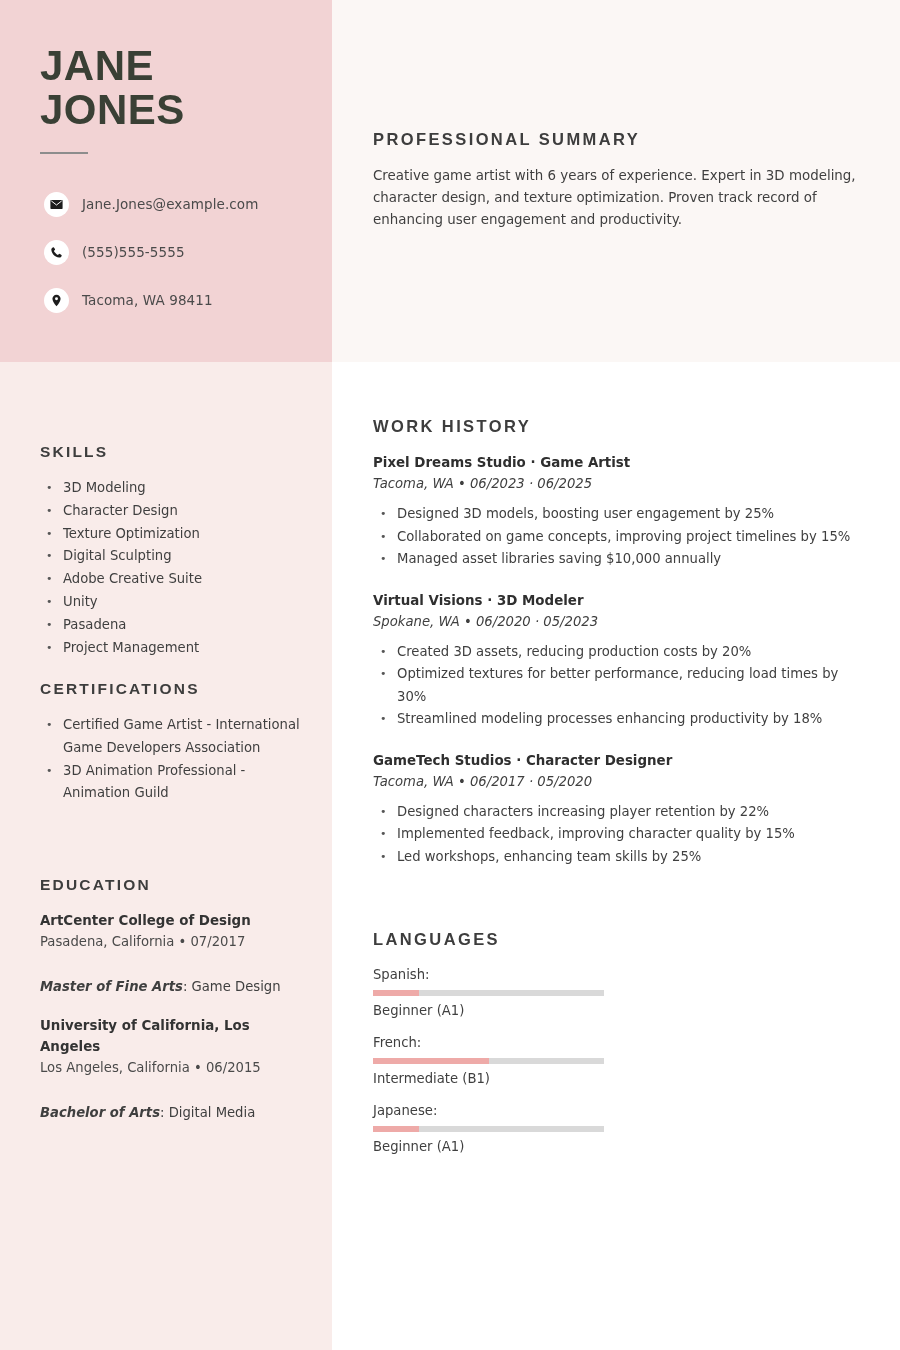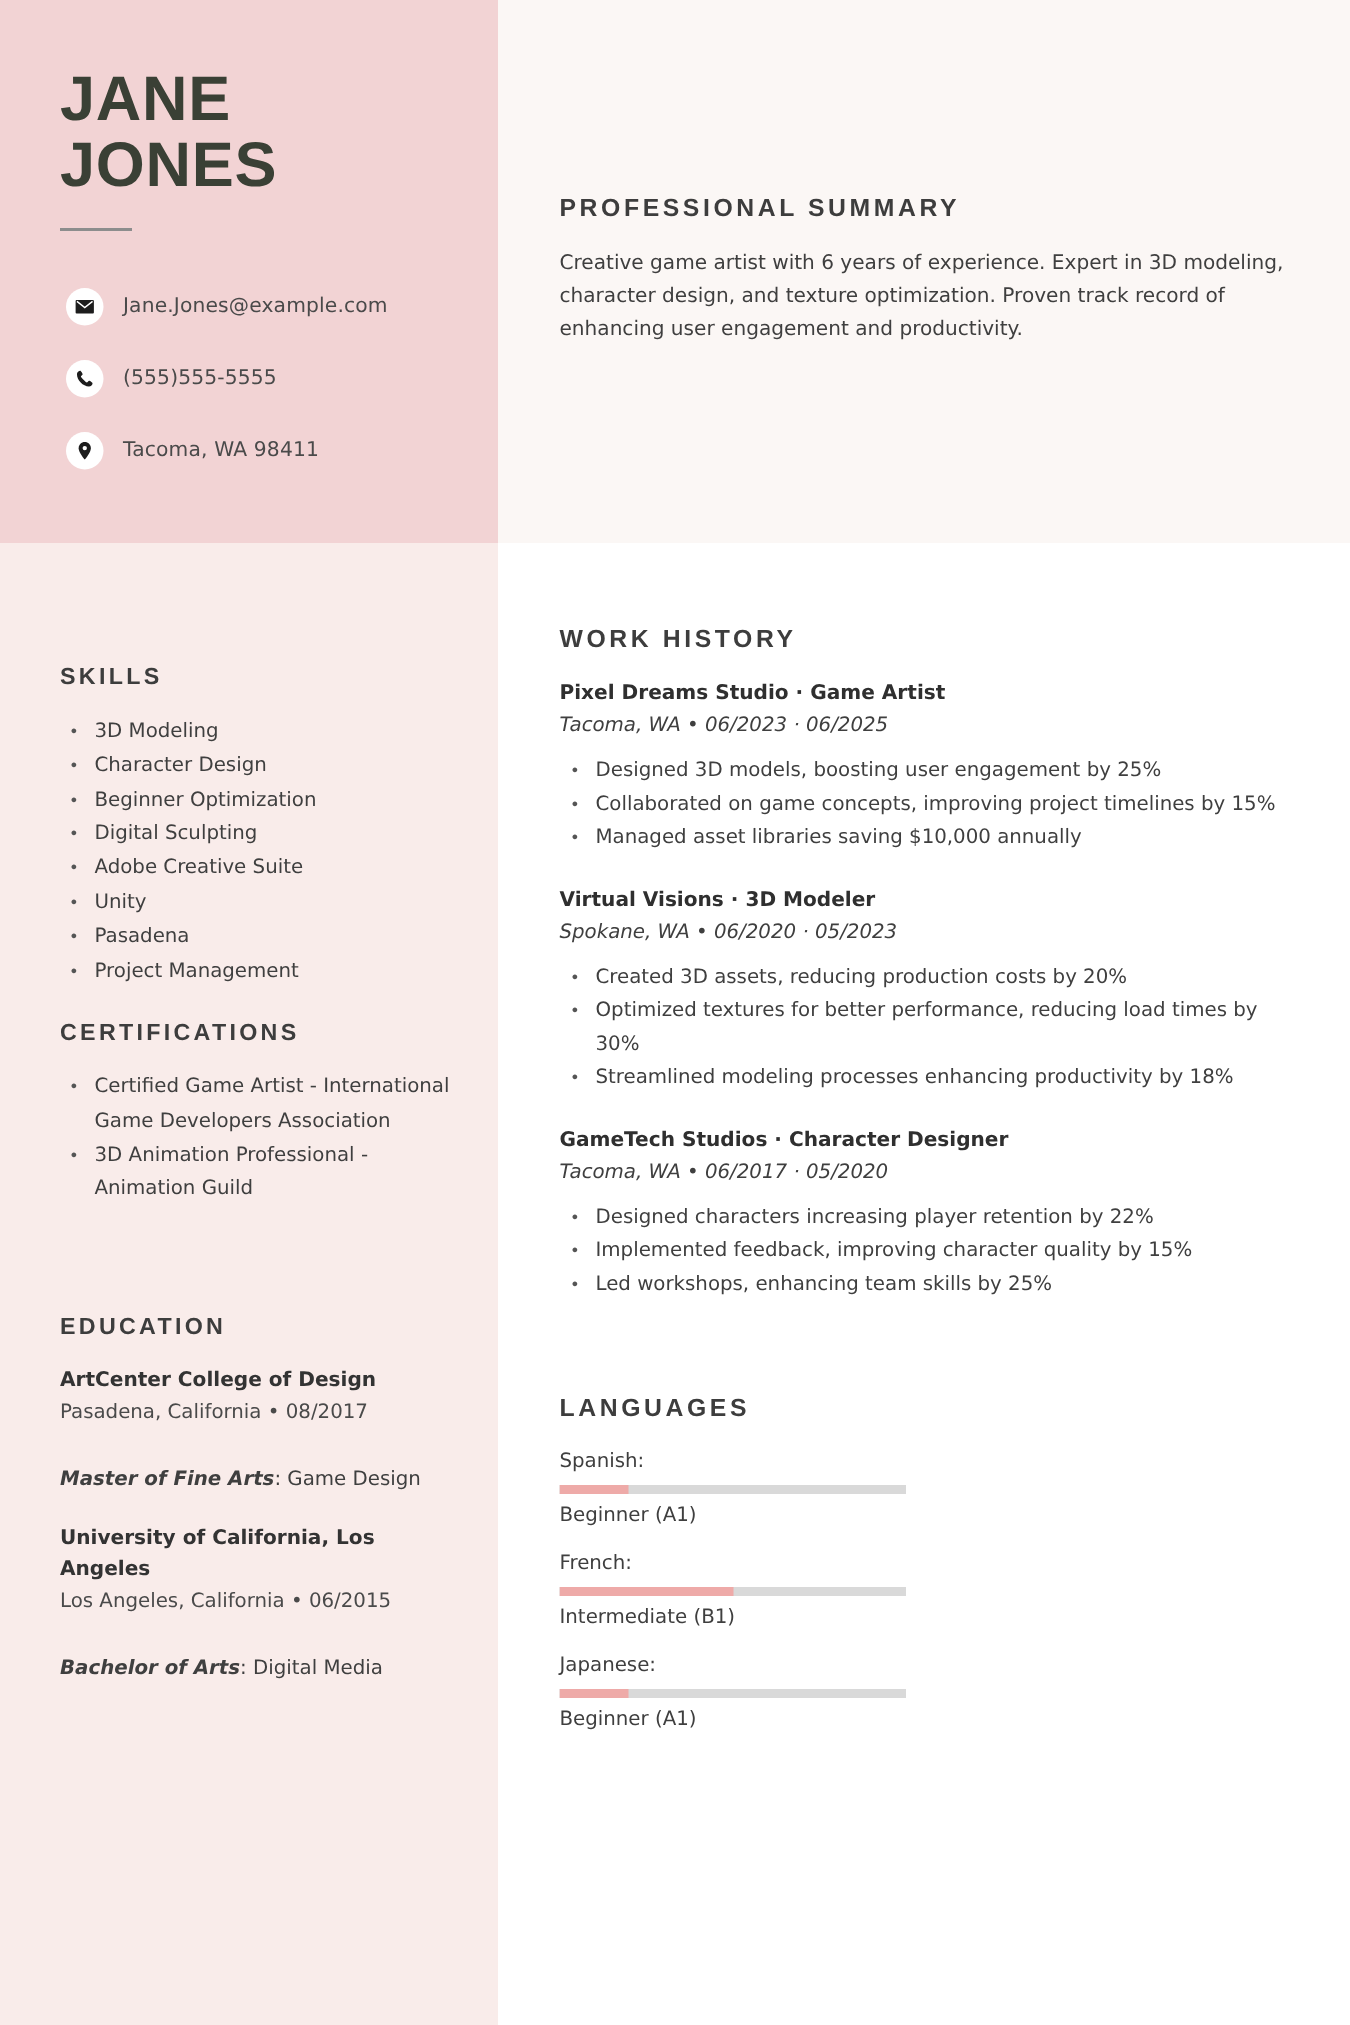--- a/index.html
+++ b/index.html
@@ -325,21 +325,21 @@
         <span class="contact-text">Tacoma, WA 98411</span>
       </div>
 
     </div>
 
     <div class="left-section" id="skills-section">
       <div class="sec-heading">SKILLS</div>
       <ul class="bullets">
         <li>3D Modeling</li>
         <li>Character Design</li>
-        <li>Beginner Optimization</li>
+        <li>Texture Optimization</li>
         <li>Digital Sculpting</li>
         <li>Adobe Creative Suite</li>
         <li>Unity</li>
         <li>Pasadena</li>
         <li>Project Management</li>
       </ul>
     </div>
 
     <div class="left-section" id="certifications-section">
       <div class="sec-heading">CERTIFICATIONS</div>
@@ -347,21 +347,21 @@
         <li>Certified Game Artist - International Game Developers Association</li>
         <li>3D Animation Professional - Animation Guild</li>
       </ul>
     </div>
 
     <div class="left-section" id="education-section">
       <div class="sec-heading">EDUCATION</div>
 
       <div class="edu-entry">
         <div class="edu-school">ArtCenter College of Design</div>
-        <div class="edu-meta">Pasadena, California  •  08/2017</div>
+        <div class="edu-meta">Pasadena, California  •  07/2017</div>
         <div class="edu-degree"><b>Master of Fine Arts</b><span>: Game Design</span></div>
       </div>
 
       <div class="edu-entry">
         <div class="edu-school">University of California, Los Angeles</div>
         <div class="edu-meta">Los Angeles, California  •  06/2015</div>
         <div class="edu-degree"><b>Bachelor of Arts</b><span>: Digital Media</span></div>
       </div>
     </div>
 

